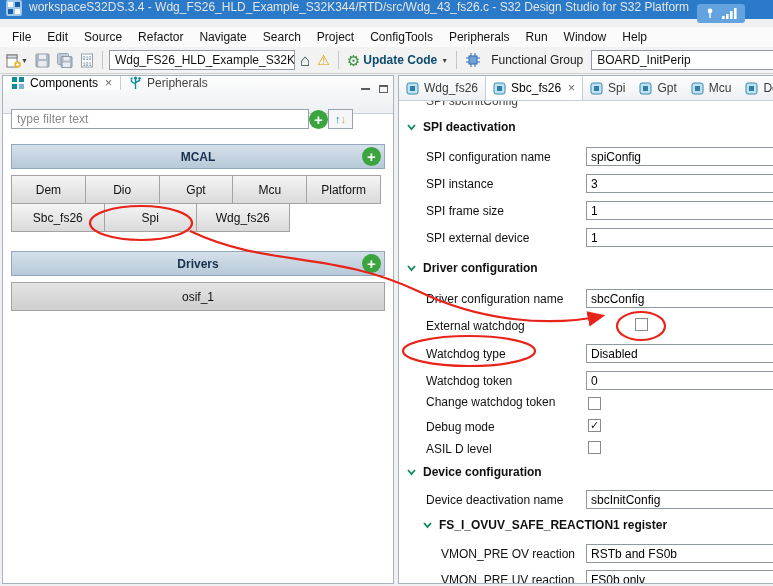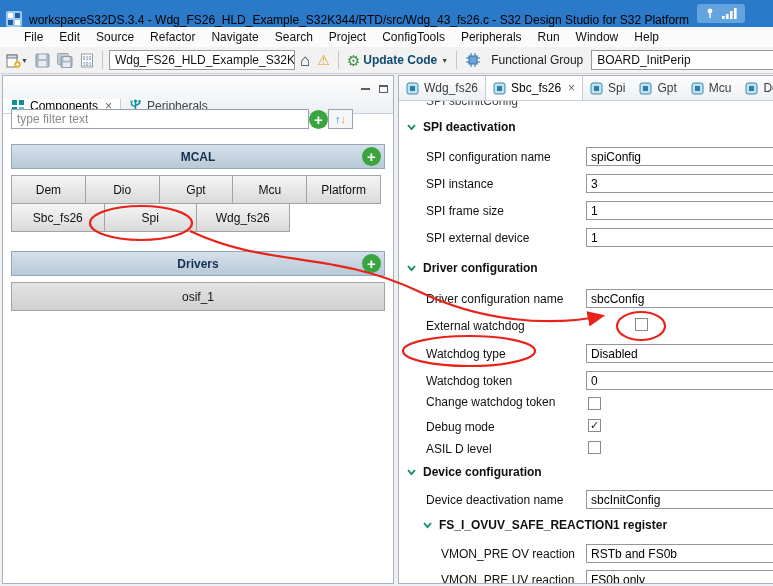--- a/index.html
+++ b/index.html
@@ -2,30 +2,30 @@
 <html><head>
 <meta charset="utf-8">
 <style>
   *{box-sizing:border-box}
   html,body{margin:0;padding:0}
   body{background:#9a9a9a}
   #app{position:relative;width:773px;height:586px;background:#eef0f2;overflow:hidden;
        font-family:"Liberation Sans",sans-serif;font-size:12px;color:#111}
 
   
-  .titlebar{position:absolute;left:0;top:0;width:773px;height:27px;background:#2a7ac9;
-            display:flex;align-items:flex-end;color:#000000}
+  .titlebar{position:absolute;left:0;top:0;width:773px;height:19px;background:#2a7ac9;
+            display:flex;align-items:flex-start;color:#e5e5e5}
   .title-logo{width:16px;height:16px;margin:0 7px 0 6px;flex:none}
   .title-text{white-space:nowrap;font-size:12px}
   .title-controls{position:absolute;right:28px;top:4px;width:48px;height:19px;background:#63a3de;
                   border-radius:3px;display:flex;align-items:center;justify-content:center;gap:7px}
 
   
   .menubar{position:absolute;left:0;top:27px;width:773px;height:20px;background:#fbfbfb;
-           display:flex;padding-left:16px}
+           display:flex;padding-left:4px}
   .menu-item{padding:0 8px;line-height:20px;cursor:default}
 
   
   .toolbar{position:absolute;left:0;top:47px;width:773px;height:27px;background:#f2f2f2;
            border-bottom:1px solid #d2d2d2;display:flex;align-items:center;padding:0 4px;gap:3px;overflow:hidden}
   .tb-sep{width:1px;height:18px;background:#c6c6c6;margin:0 3px;flex:none}
   .tb-btn{display:flex;align-items:center;height:22px;padding:0 2px;flex:none}
   .caret{font-size:7px;color:#444;line-height:1}
   .combo{height:20px;background:#fff;border:1px solid #919aa5;display:flex;align-items:center;
          padding:0 5px;flex:none;white-space:nowrap;overflow:hidden}
@@ -34,21 +34,21 @@
   .glyph-home{font-size:17px;color:#27424d;line-height:1}
   .glyph-warn{font-size:14px;color:#dd9c00;line-height:1}
   .glyph-gear{font-size:15px;color:#3b8f3e;line-height:1}
 
   
   .panel{position:absolute;background:#fff;border:1px solid #a9b2bd}
   #left-panel{left:2px;top:75px;width:392px;height:509px}
   #editor-panel{left:398px;top:75px;width:375px;height:509px;border-right:none}
 
   .view-tabbar{height:38px;background:linear-gradient(#fdfdfd,#edf0f3);border-bottom:1px solid #c8ced6;
-               display:flex;align-items:flex-end;position:relative}
+               display:flex;align-items:flex-start;position:relative}
   .view-tab{display:flex;align-items:center;gap:5px;padding:0 8px;color:#444;white-space:nowrap}
   .view-tab.selected{background:#fff;border-right:1px solid #c8ced6;color:#000}
   .close-x{font-size:12px;color:#666;margin-left:2px;line-height:1}
   .minmax{position:absolute;right:5px;top:0;height:25px;display:flex;align-items:center;gap:9px}
   .min-glyph{width:9px;height:3px;border-bottom:2px solid #5c5c5c}
   .max-glyph{width:9px;height:8px;border:1px solid #5c5c5c;border-top-width:2px}
 
   .left-body{position:absolute;left:0;top:25px;right:0;bottom:0;padding:8px}
   .filter-row{display:flex;align-items:center;}
   .filter-input{width:298px;height:20px;border:1px solid #98a1ab;padding:0 5px;font:12px "Liberation Sans",sans-serif}

